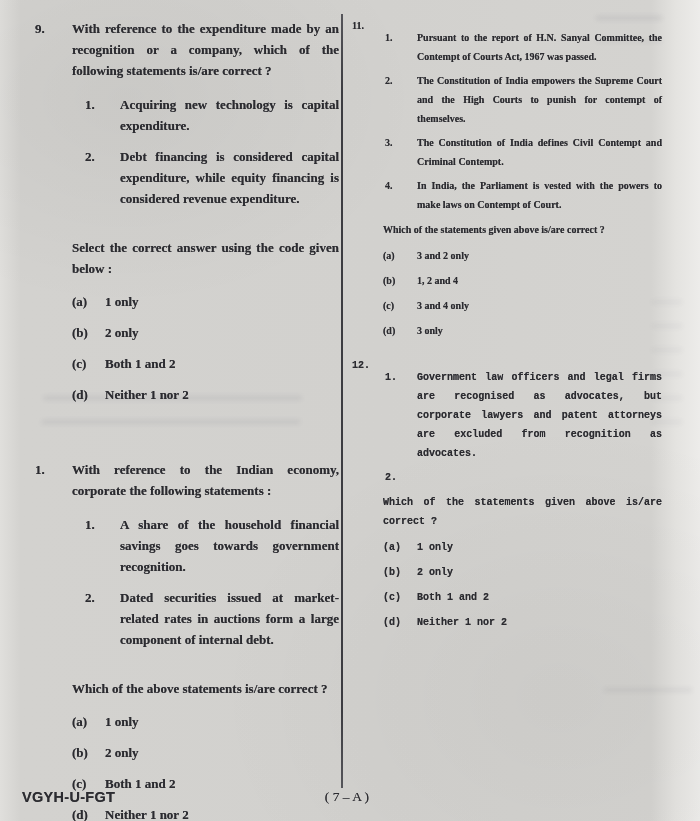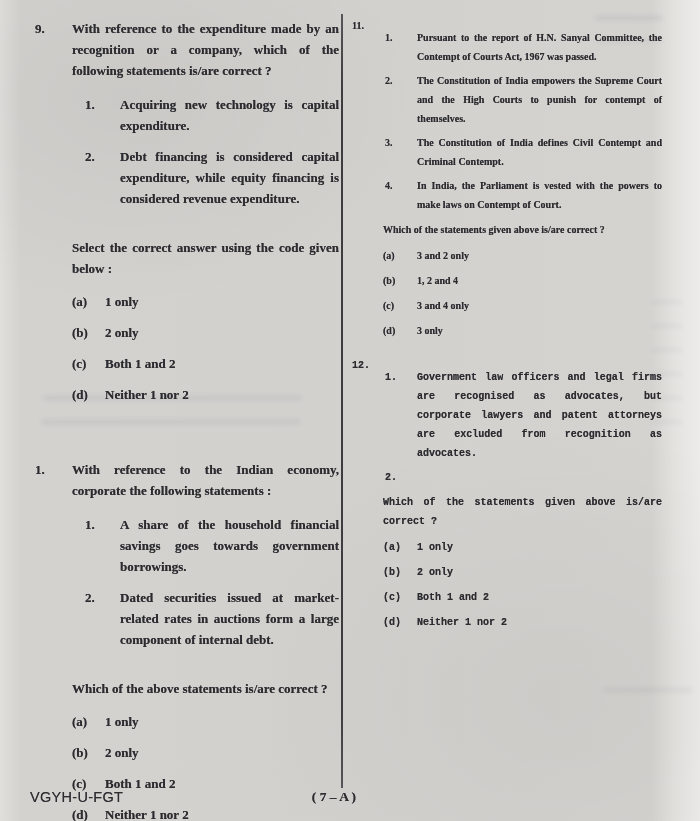--- a/index.html
+++ b/index.html
@@ -49,27 +49,27 @@
   .left  .opt + .opt{margin-top:10px;}
   .q10{margin-top:54px;}
   .right .stmts{margin-top:12px;}
   .right .stmt + .stmt{margin-top:5px;}
   .right .stem{margin-top:6px;}
   .right .opts{margin-top:7px;}
   .right .opt + .opt{margin-top:6px;}
   .q12{margin-top:16px;font-family:Liberation Mono, monospace;}
   
   .booklet-code{
-    position:absolute; left:30px; top:789px;
+    position:absolute; left:22px; top:789px;
     font-family:"Liberation Sans","DejaVu Sans",sans-serif;
-    font-weight:normal; font-size:14.5px; letter-spacing:0.3px; color:#2c2c31;
+    font-weight:bold; font-size:14.5px; letter-spacing:0.3px; color:#2c2c31;
   }
   .page-number{
-    position:absolute; left:286px; top:789px; width:96px;
-    text-align:center; font-size:13.5px; font-weight:bold; color:#2c2c31;
+    position:absolute; left:299px; top:789px; width:96px;
+    text-align:center; font-size:13.5px; font-weight:normal; color:#2c2c31;
   }
   
   .ghost{position:absolute; pointer-events:none; filter:blur(2.5px); opacity:0.13;
          background:repeating-linear-gradient(180deg, rgba(62,62,80,0.75) 0 4px, transparent 4px 24px);}
   .g1{left:42px;  top:396px; width:258px; height:48px; transform:skewX(-4deg);}
   .g2{left:596px; top:16px;  width:66px;  height:26px;}
   .g3{left:604px; top:688px; width:88px;  height:22px; opacity:0.10;}
   .g4{left:652px; top:300px; width:30px;  height:130px; opacity:0.07;}
 </style>
 </head>
@@ -122,21 +122,21 @@
       </div>
     </section>
 
     <section class="q q10">
       <div class="qnum">1.</div>
       <div class="qbody">
         <p class="intro jt">With reference to the Indian economy, corporate the following statements :</p>
         <div class="stmts">
           <div class="stmt">
             <span class="stmtnum">1.</span>
-            <span class="stmttext jt">A share of the household financial savings goes towards government borrowings.</span>
+            <span class="stmttext jt">A share of the household financial savings goes towards government recognition.</span>
           </div>
           <div class="stmt">
             <span class="stmtnum">2.</span>
             <span class="stmttext jt">Dated securities issued at market-related rates in auctions form a large component of internal debt.</span>
           </div>
         </div>
         <p class="stem jt">Which of the above statements is/are correct ?</p>
         <div class="opts">
           <div class="opt">
             <span class="optletter">(a)</span>

